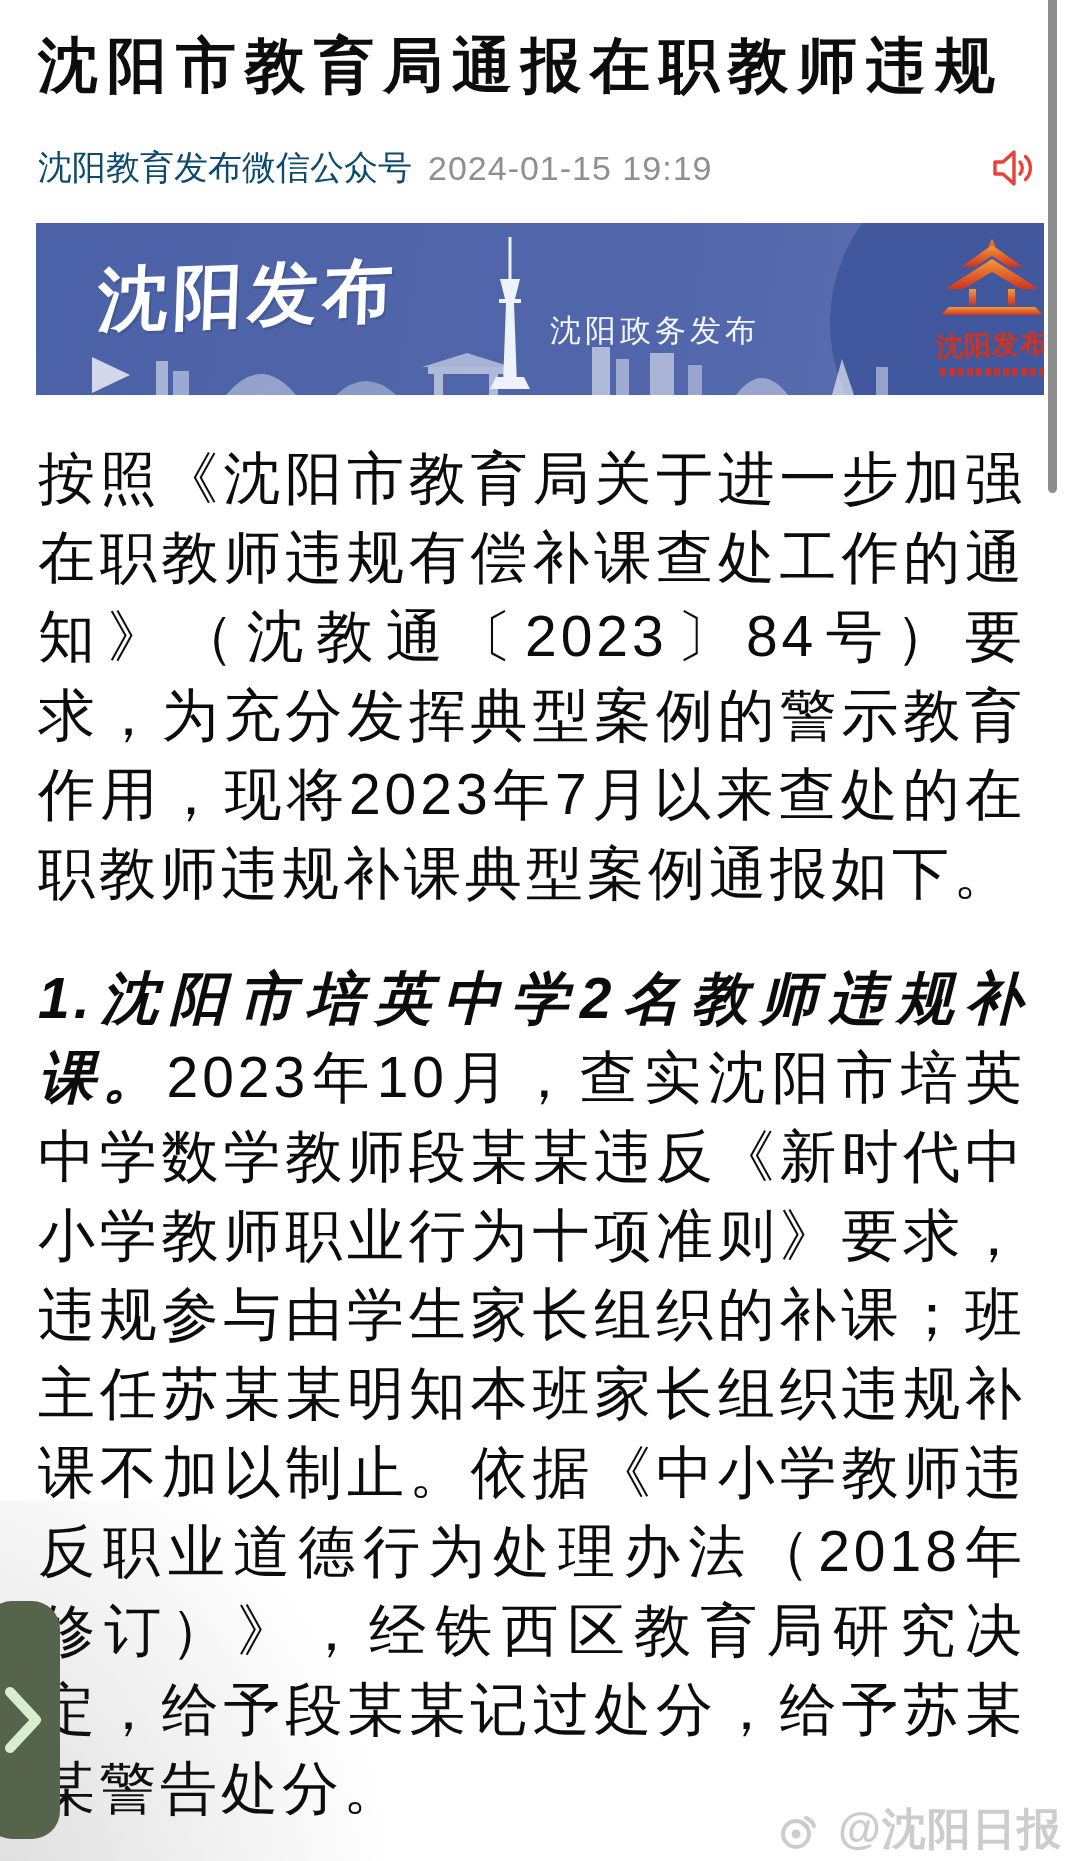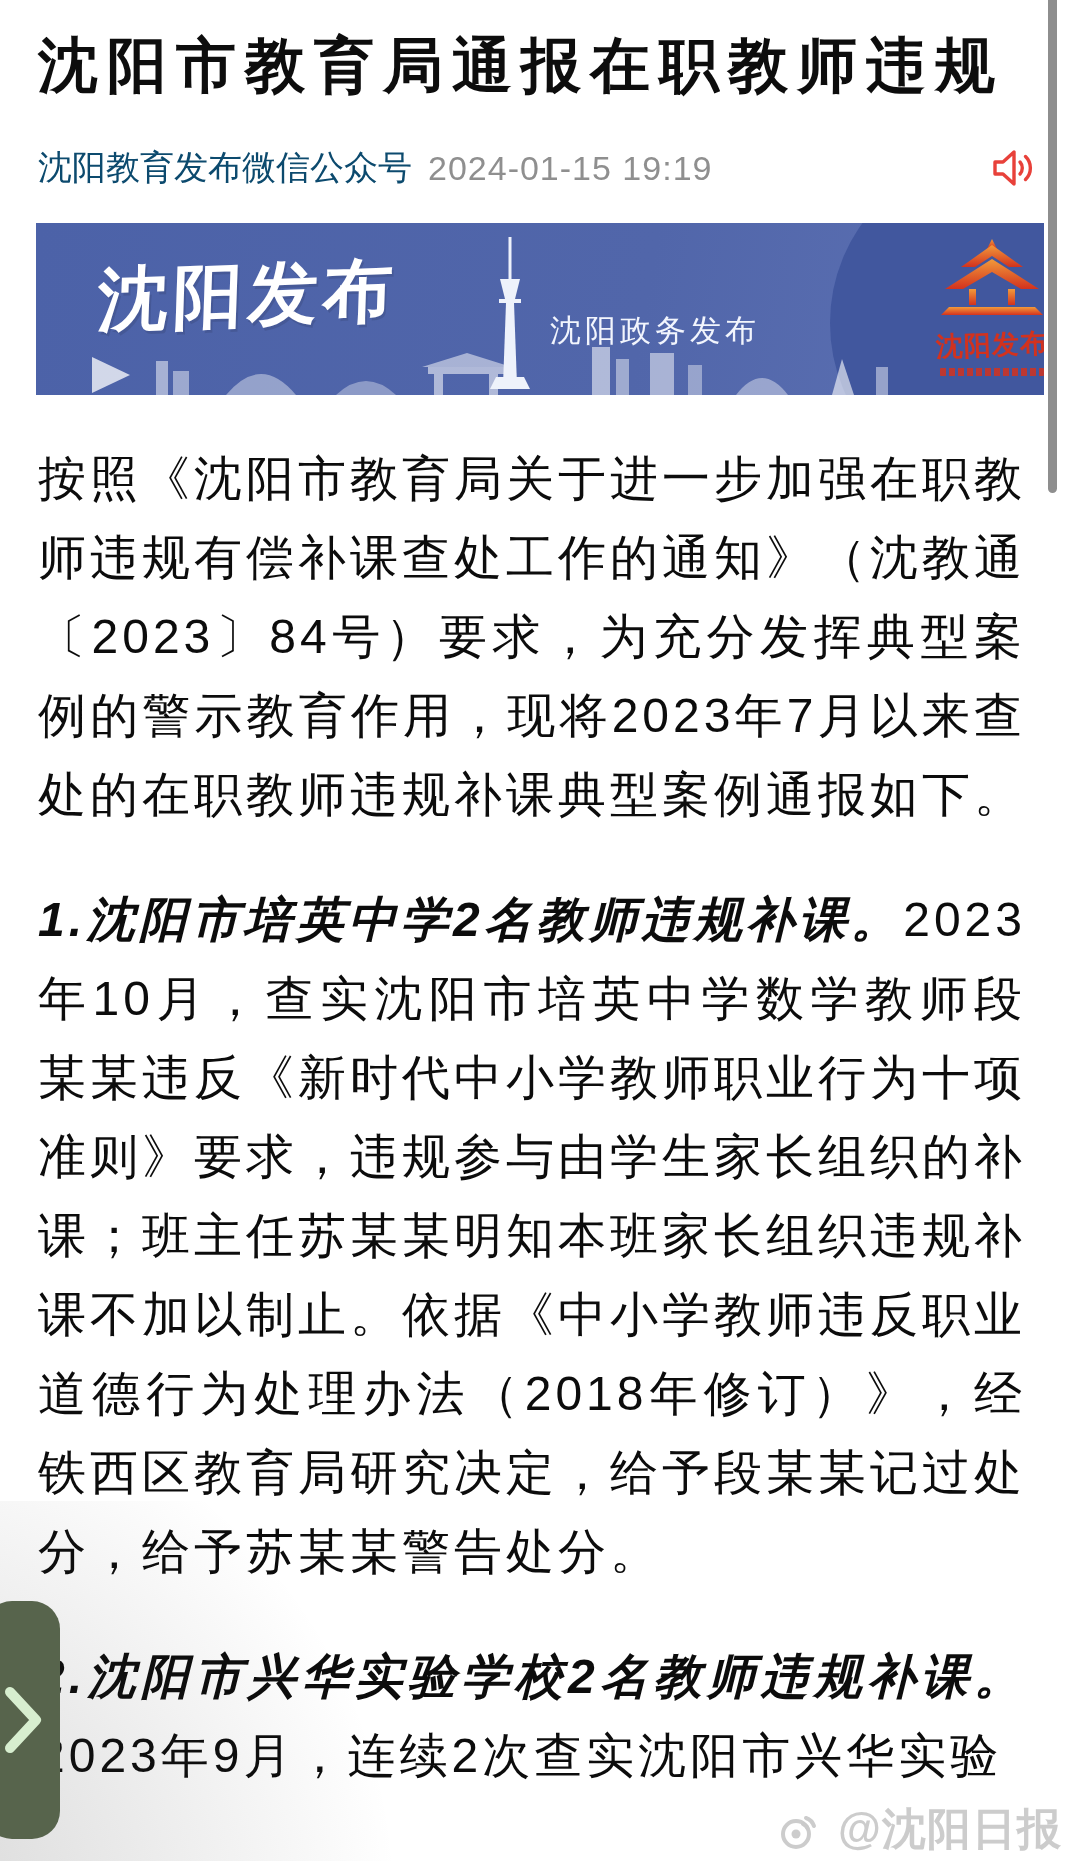--- a/index.html
+++ b/index.html
@@ -25,21 +25,21 @@
   .tagline{position:absolute;left:514px;top:50px;font-size:31px;color:#f2f5fd;letter-spacing:4px;margin-top:37px;}
   .tower{position:absolute;left:444px;top:14px;}
   .skyline{position:absolute;left:0;bottom:0;width:1008px;height:58px;}
   .seal{position:absolute;left:898px;top:16px;width:116px;text-align:center;}
   .seal-text{margin-top:2px;font-size:27px;font-weight:700;color:#d2321e;letter-spacing:1px;
              font-family:"DejaVu Serif","Liberation Serif",serif;transform:rotate(-2deg);}
   .seal-caption{margin:5px auto 0;width:104px;height:8px;border-radius:1px;opacity:.85;
        background:repeating-linear-gradient(90deg,#d2321e 0 6px,rgba(0,0,0,0) 6px 9px);}
   
   .article-body{padding:44px 38px 0;}
-  .para{margin:0 0 46px;font-size:48px;line-height:79px;letter-spacing:4px;color:#0c0c0c;
+  .para{margin:0 0 46px;font-size:57px;line-height:79px;letter-spacing:4px;color:#0c0c0c;
         text-align:justify;text-justify:inter-character;}
   .para .b{font-weight:700;font-style:italic;}
   
   .side-tab{position:absolute;left:-16px;top:1601px;width:76px;height:238px;background:#57644c;
             border-radius:28px;display:flex;align-items:center;justify-content:center;
             cursor:pointer;}
   .shade{position:absolute;left:0;bottom:0;width:620px;height:360px;pointer-events:none;
          background:radial-gradient(circle at -130px 112%,rgba(45,45,45,0.20),rgba(45,45,45,0) 62%);}
   .watermark{position:absolute;right:2px;bottom:2px;display:flex;align-items:center;gap:18px;
              color:rgba(201,201,201,0.95);font-size:44px;font-weight:700;letter-spacing:1px;}

